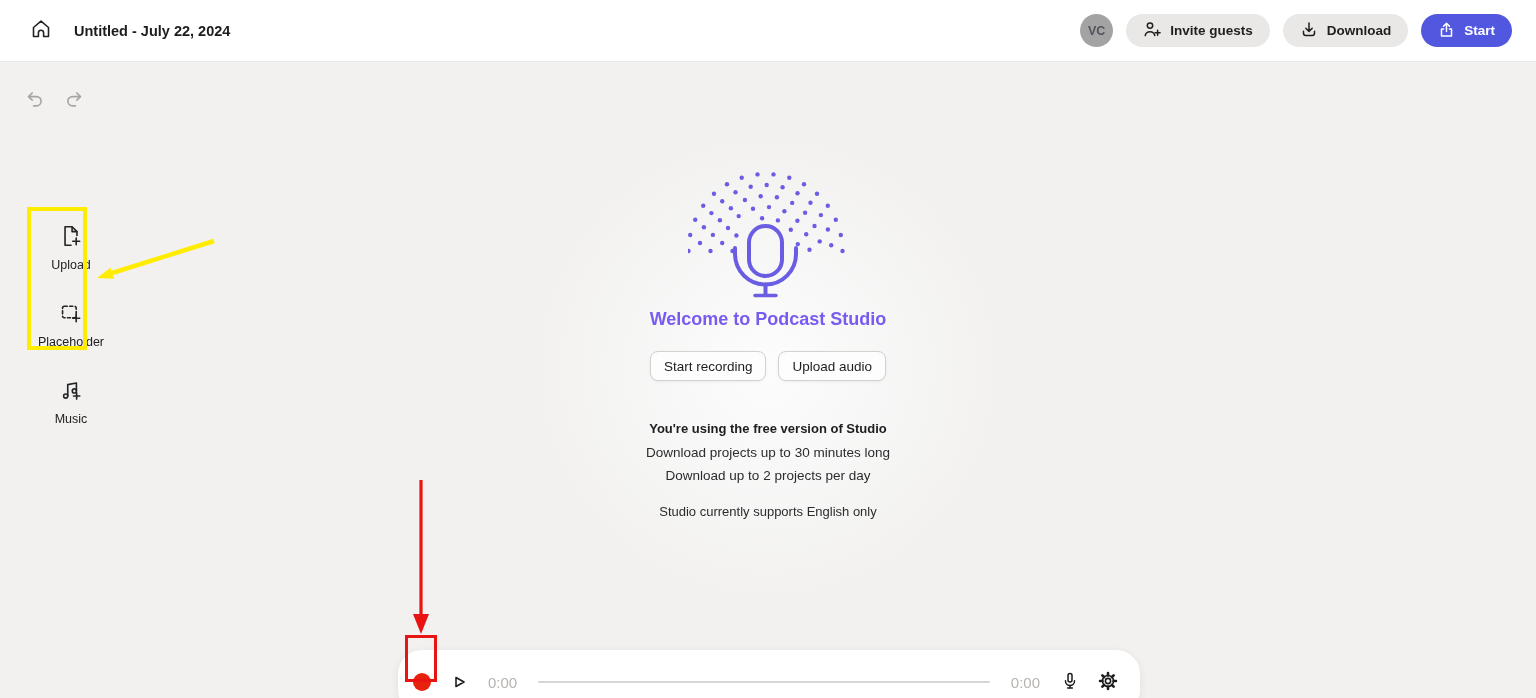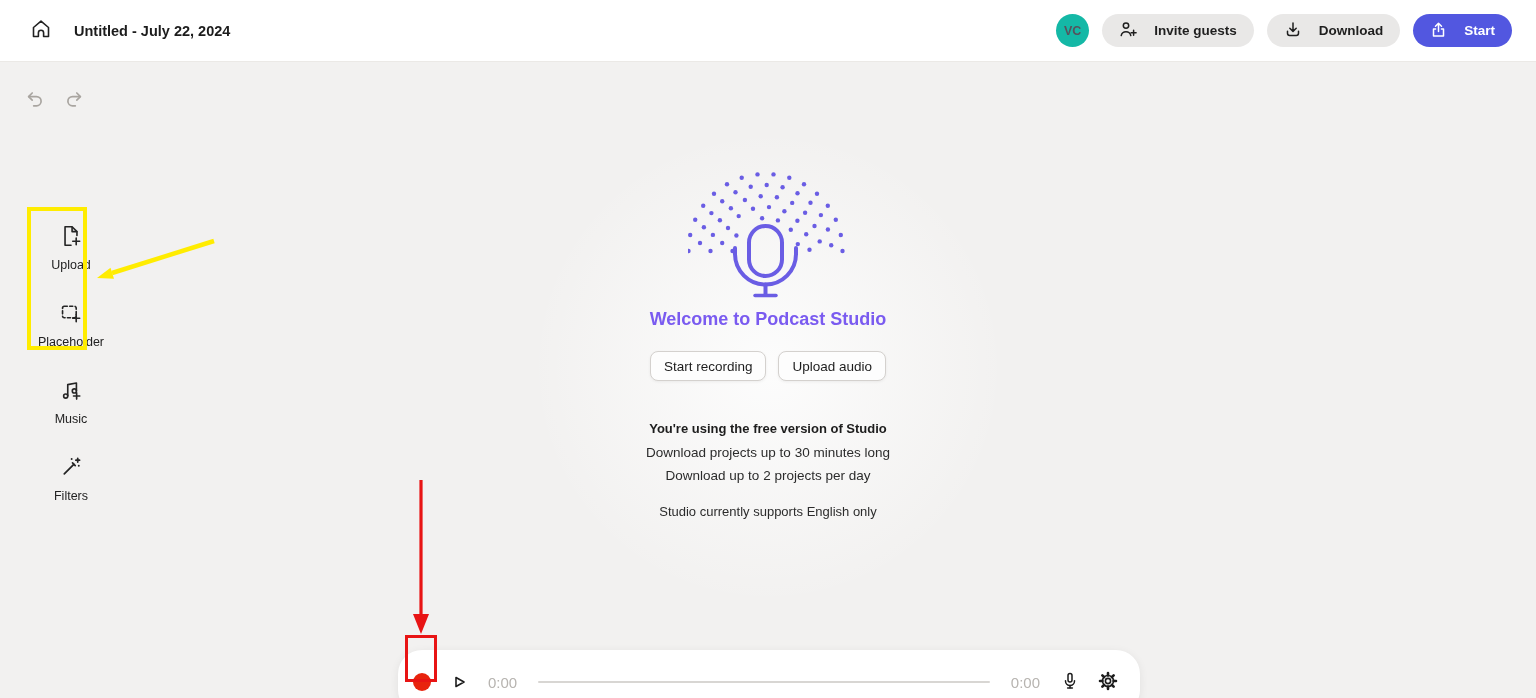--- a/index.html
+++ b/index.html
@@ -7,25 +7,25 @@
     font-family:"Liberation Sans", sans-serif; background:#fff; }
   button { font-family:inherit; }
 
   
   .topbar { height:62px; display:flex; align-items:center; padding:0 24px;
     background:#ffffff; border-bottom:1px solid #ebe9e6; }
   .home-btn { width:34px; height:34px; border:none; background:none; cursor:pointer;
     display:flex; align-items:center; justify-content:center; }
   .proj-title { margin-left:16px; font-size:14.5px; font-weight:700; color:#1c1c1c; }
   .topbar-right { margin-left:auto; display:flex; align-items:center; gap:13px; }
-  .avatar { width:33px; height:33px; border-radius:50%; background:#14b8a6; color:#56525c;
+  .avatar { width:33px; height:33px; border-radius:50%; background:#a3a3a3; color:#56525c;
     font-size:12.5px; font-weight:600; display:flex; align-items:center; justify-content:center;
     cursor:pointer; }
   .pill { height:33px; border:none; border-radius:17px; display:flex; align-items:center;
-    gap:17px; padding:0 17px; font-size:13.5px; font-weight:700; color:#1f1f1f;
+    gap:9px; padding:0 17px; font-size:13.5px; font-weight:700; color:#1f1f1f;
     background:#e9e8e7; cursor:pointer; }
   .pill.primary { background:#5257e0; color:#fff; }
 
   
   .canvas { position:relative; height:636px; overflow:hidden;
     background: radial-gradient(circle 330px at 50% 48%, rgba(253,253,253,.95), rgba(253,253,253,0) 72%), #f2f1f0; }
 
   .undoredo { position:absolute; left:24px; top:26px; display:flex; gap:17px; }
   .undoredo button { width:22px; height:22px; border:none; background:none; padding:0; cursor:pointer; }
 
@@ -173,32 +173,20 @@
           <svg width="26" height="26" viewBox="0 0 24 24" fill="none" stroke="#252525" stroke-width="1.5" stroke-linecap="round" stroke-linejoin="round">
             <path d="M9 17.4 V7 L17 5.5 V12.6"></path>
             <circle cx="7.1" cy="17.6" r="1.9"></circle>
             <circle cx="15.1" cy="12.9" r="1.9"></circle>
             <path d="M17.2 14.6 V20.4 M14.3 17.5 H20.1"></path>
           </svg>
         </span>
         <span class="side-label">Music</span>
       </div>
 
-      <div class="side-item">
-        <span>
-          <svg width="26" height="26" viewBox="0 0 24 24" fill="none" stroke="#252525" stroke-width="1.6" stroke-linecap="round">
-            <path d="M5.8 18.4 L14.6 9.6"></path>
-            <path d="M13.4 8.2 L15.9 10.7"></path>
-            <path d="M18.2 4 V7.4 M16.5 5.7 H19.9"></path>
-            <circle cx="19.2" cy="10.8" r="0.9" fill="#252525" stroke="none"></circle>
-            <circle cx="12.6" cy="4.6" r="0.9" fill="#252525" stroke="none"></circle>
-          </svg>
-        </span>
-        <span class="side-label">Filters</span>
-      </div>
     </nav>
 
     <div class="yellow-box"></div>
     <svg class="yellow-arrow" width="132" height="58" viewBox="0 0 132 58">
       <line x1="124" y1="9" x2="22" y2="41" stroke="#ffec00" stroke-width="4.5"></line>
       <polygon points="7,46 20.5,35.7 24,46.7" fill="#ffec00"></polygon>
     </svg>
 
     <section class="center">
       <svg class="mic-svg" viewBox="0 0 160 132">

